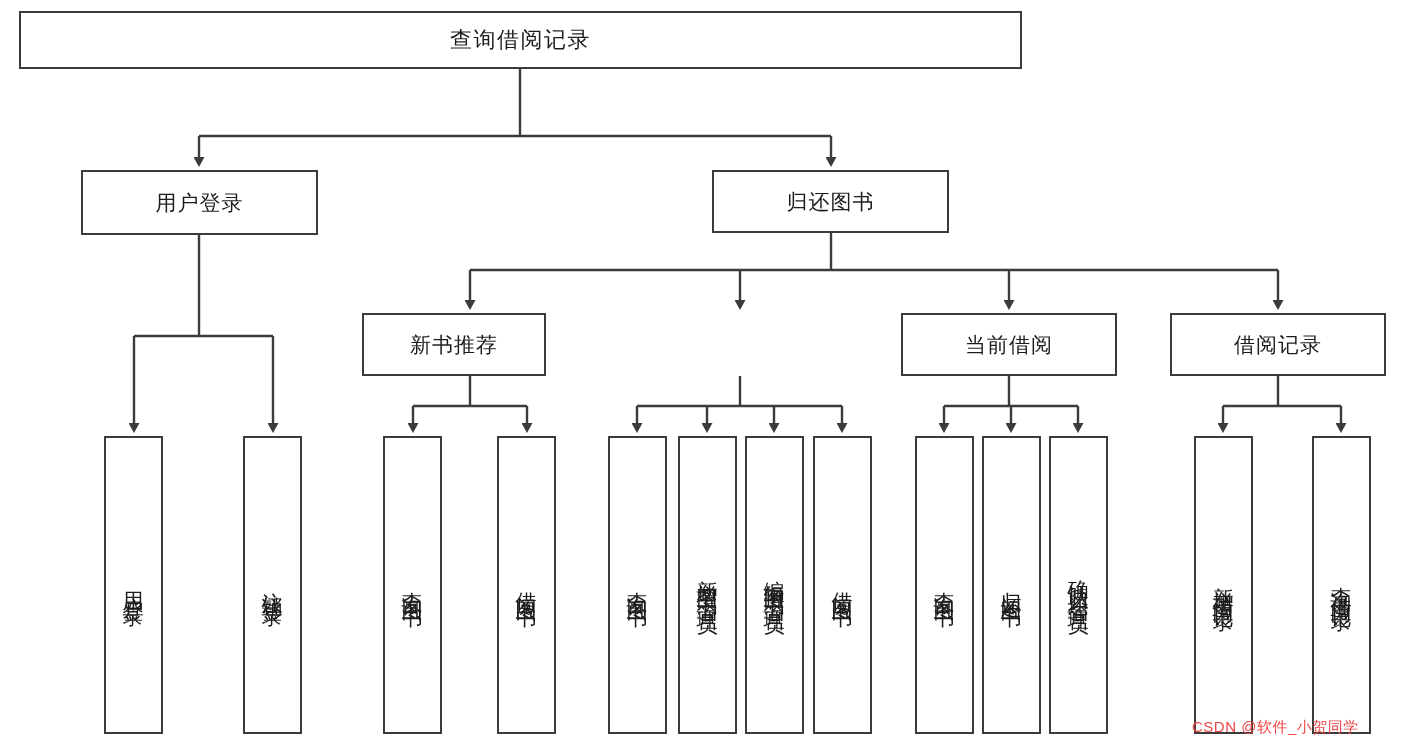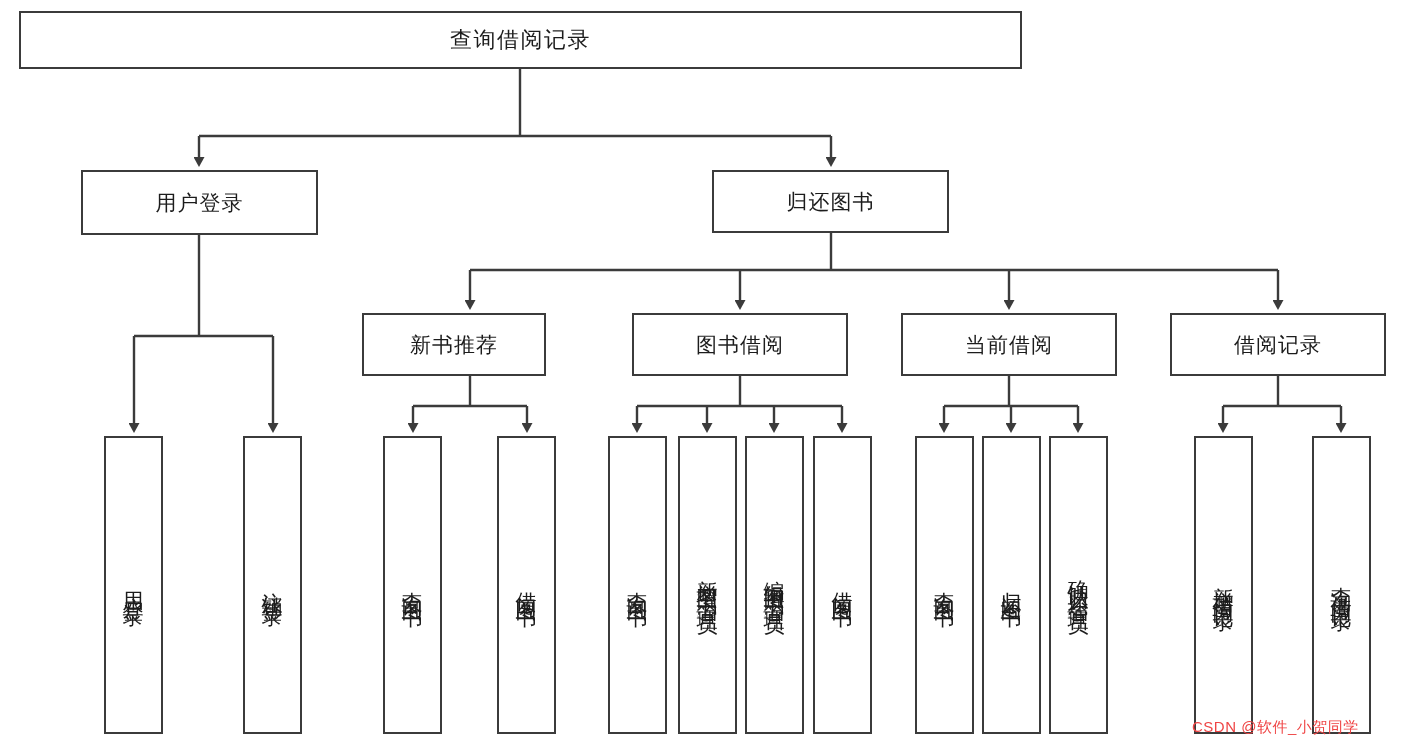--- a/index.html
+++ b/index.html
@@ -137,23 +137,20 @@
   </div>
 
   <div class="node h-node" style="left:712px; top:170px; width:237px; height:63px;">
     <span class="lbl">归还图书</span>
   </div>
 
   <div class="node h-node" style="left:362px; top:313px; width:184px; height:63px;">
     <span class="lbl">新书推荐</span>
   </div>
 
-  <div class="node h-node" style="left:632px; top:313px; width:216px; height:63px;">
-    <span class="lbl">图书借阅</span>
-  </div>
 
   <div class="node h-node" style="left:901px; top:313px; width:216px; height:63px;">
     <span class="lbl">当前借阅</span>
   </div>
 
   <div class="node h-node" style="left:1170px; top:313px; width:216px; height:63px;">
     <span class="lbl">借阅记录</span>
   </div>
 
   <div class="node v-node" style="left:104px; top:436px; width:59px; height:298px;">

